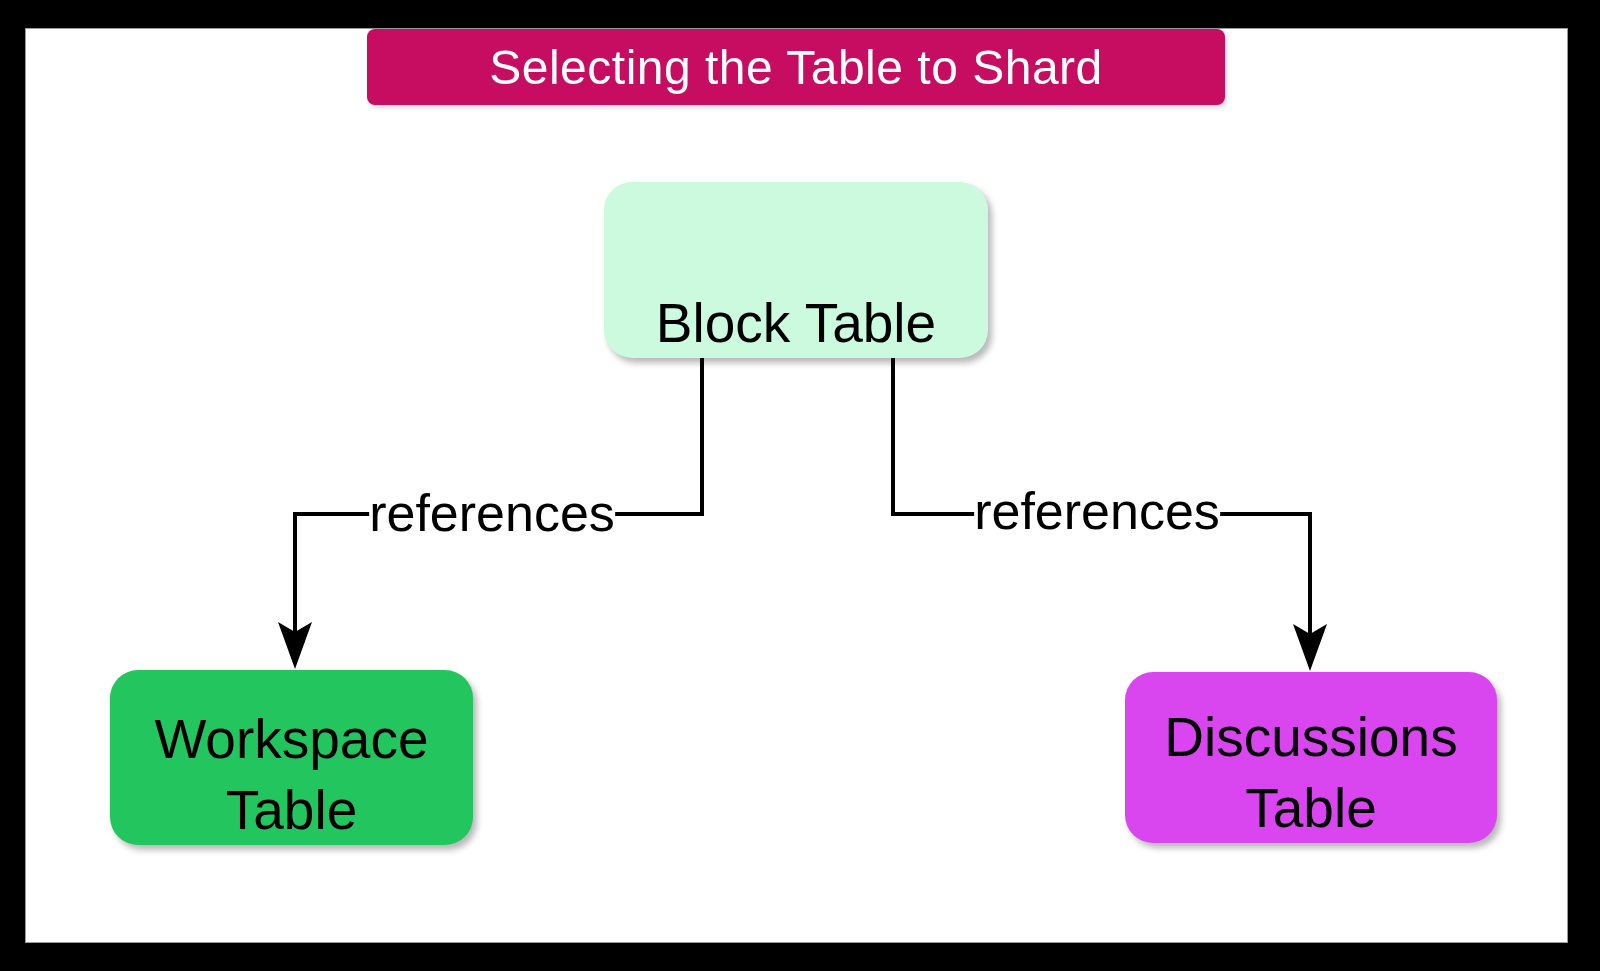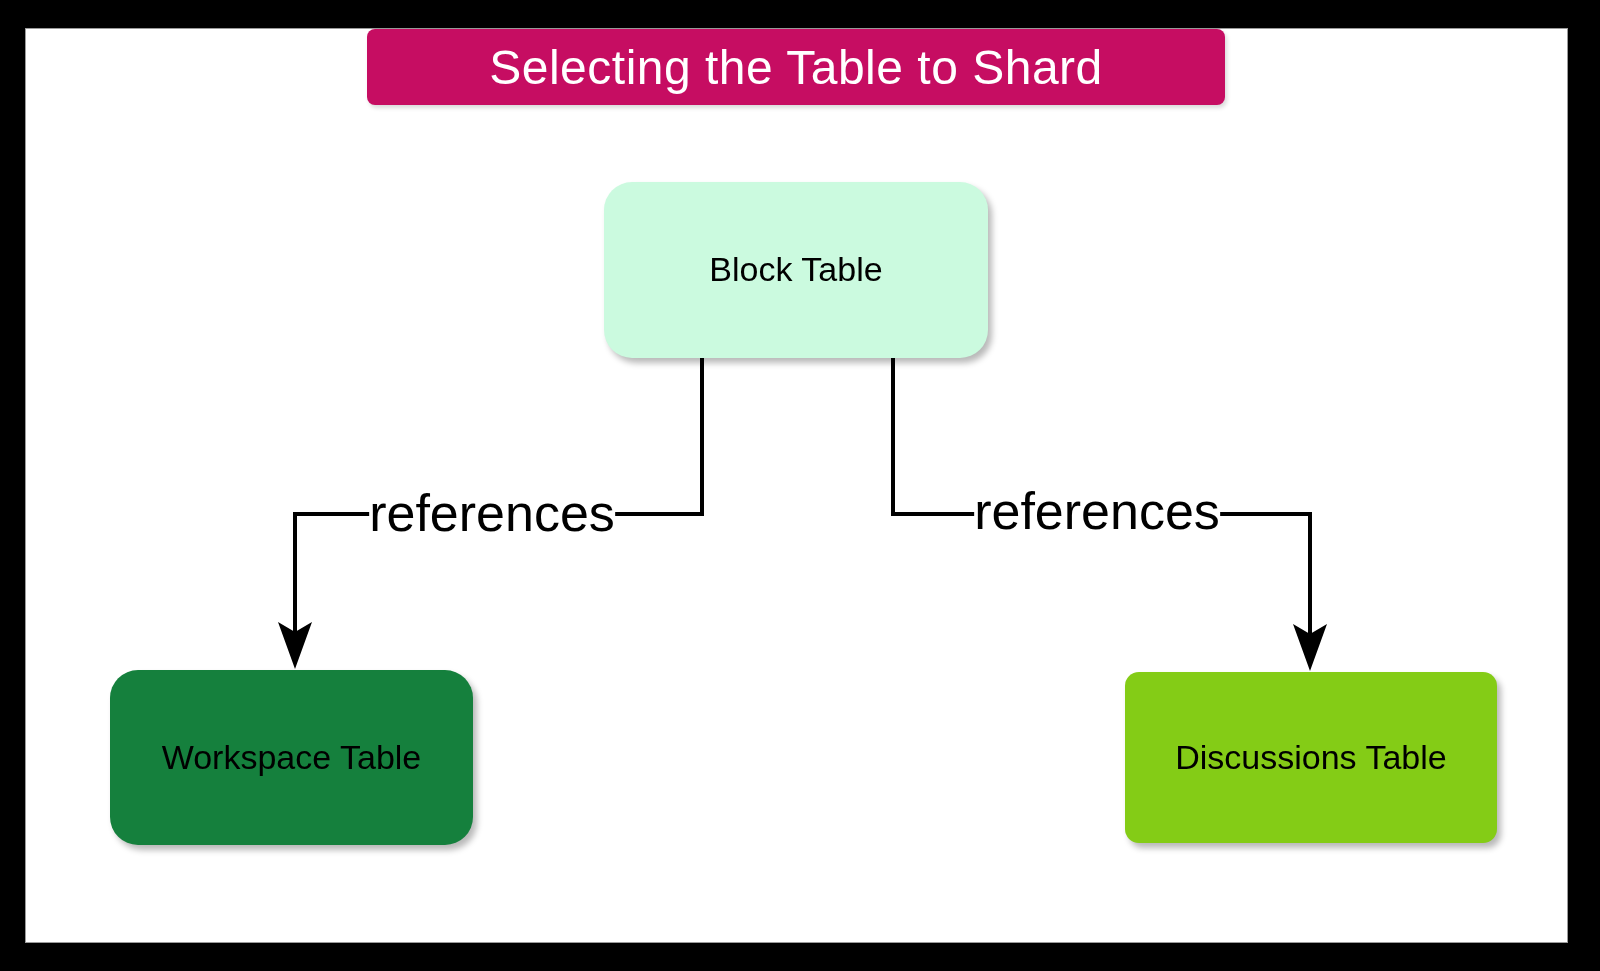--- a/index.html
+++ b/index.html
@@ -44,25 +44,25 @@
     left: 0;
     top: 0;
     width: 1600px;
     height: 971px;
     pointer-events: none;
   }
   .node {
     position: absolute;
     border-radius: 28px;
     display: flex;
-    align-items: center;
+    align-items: flex-end;
     justify-content: center;
     text-align: center;
     color: #000000;
-    font-size: 34px;
+    font-size: 55px;
     line-height: 1.28;
     box-shadow: 4px 5px 6px rgba(0,0,0,0.28);
   }
   .node-label {
     display: inline-block;
   }
   #node-block {
     left: 604px;
     top: 182px;
     width: 384px;
@@ -119,23 +119,23 @@
     <polygon fill="#000000" stroke="none" points="1310,671 1293,624 1310,634 1327,624"></polygon>
   </g>
 </svg>
 
 <div class="title-banner" style="background-color: rgb(198, 13, 98);">Selecting the Table to Shard</div>
 
 <div class="node" id="node-block" style="background-color: rgb(203, 250, 223);">
   <span class="node-label">Block Table</span>
 </div>
 
-<div class="node" id="node-workspace" style="background-color: #15803d;">
+<div class="node" id="node-workspace" style="background-color: #22c55e;">
   <span class="node-label">Workspace Table</span>
 </div>
 
-<div class="node" id="node-discussions" style="background-color: #84cc16; border-radius: 14px;">
+<div class="node" id="node-discussions" style="background-color: #d946ef;">
   <span class="node-label">Discussions Table</span>
 </div>
 
 <span class="edge-label" id="edge-label-left">references</span>
 
 <span class="edge-label" id="edge-label-right">references</span>
 
 </body></html>

